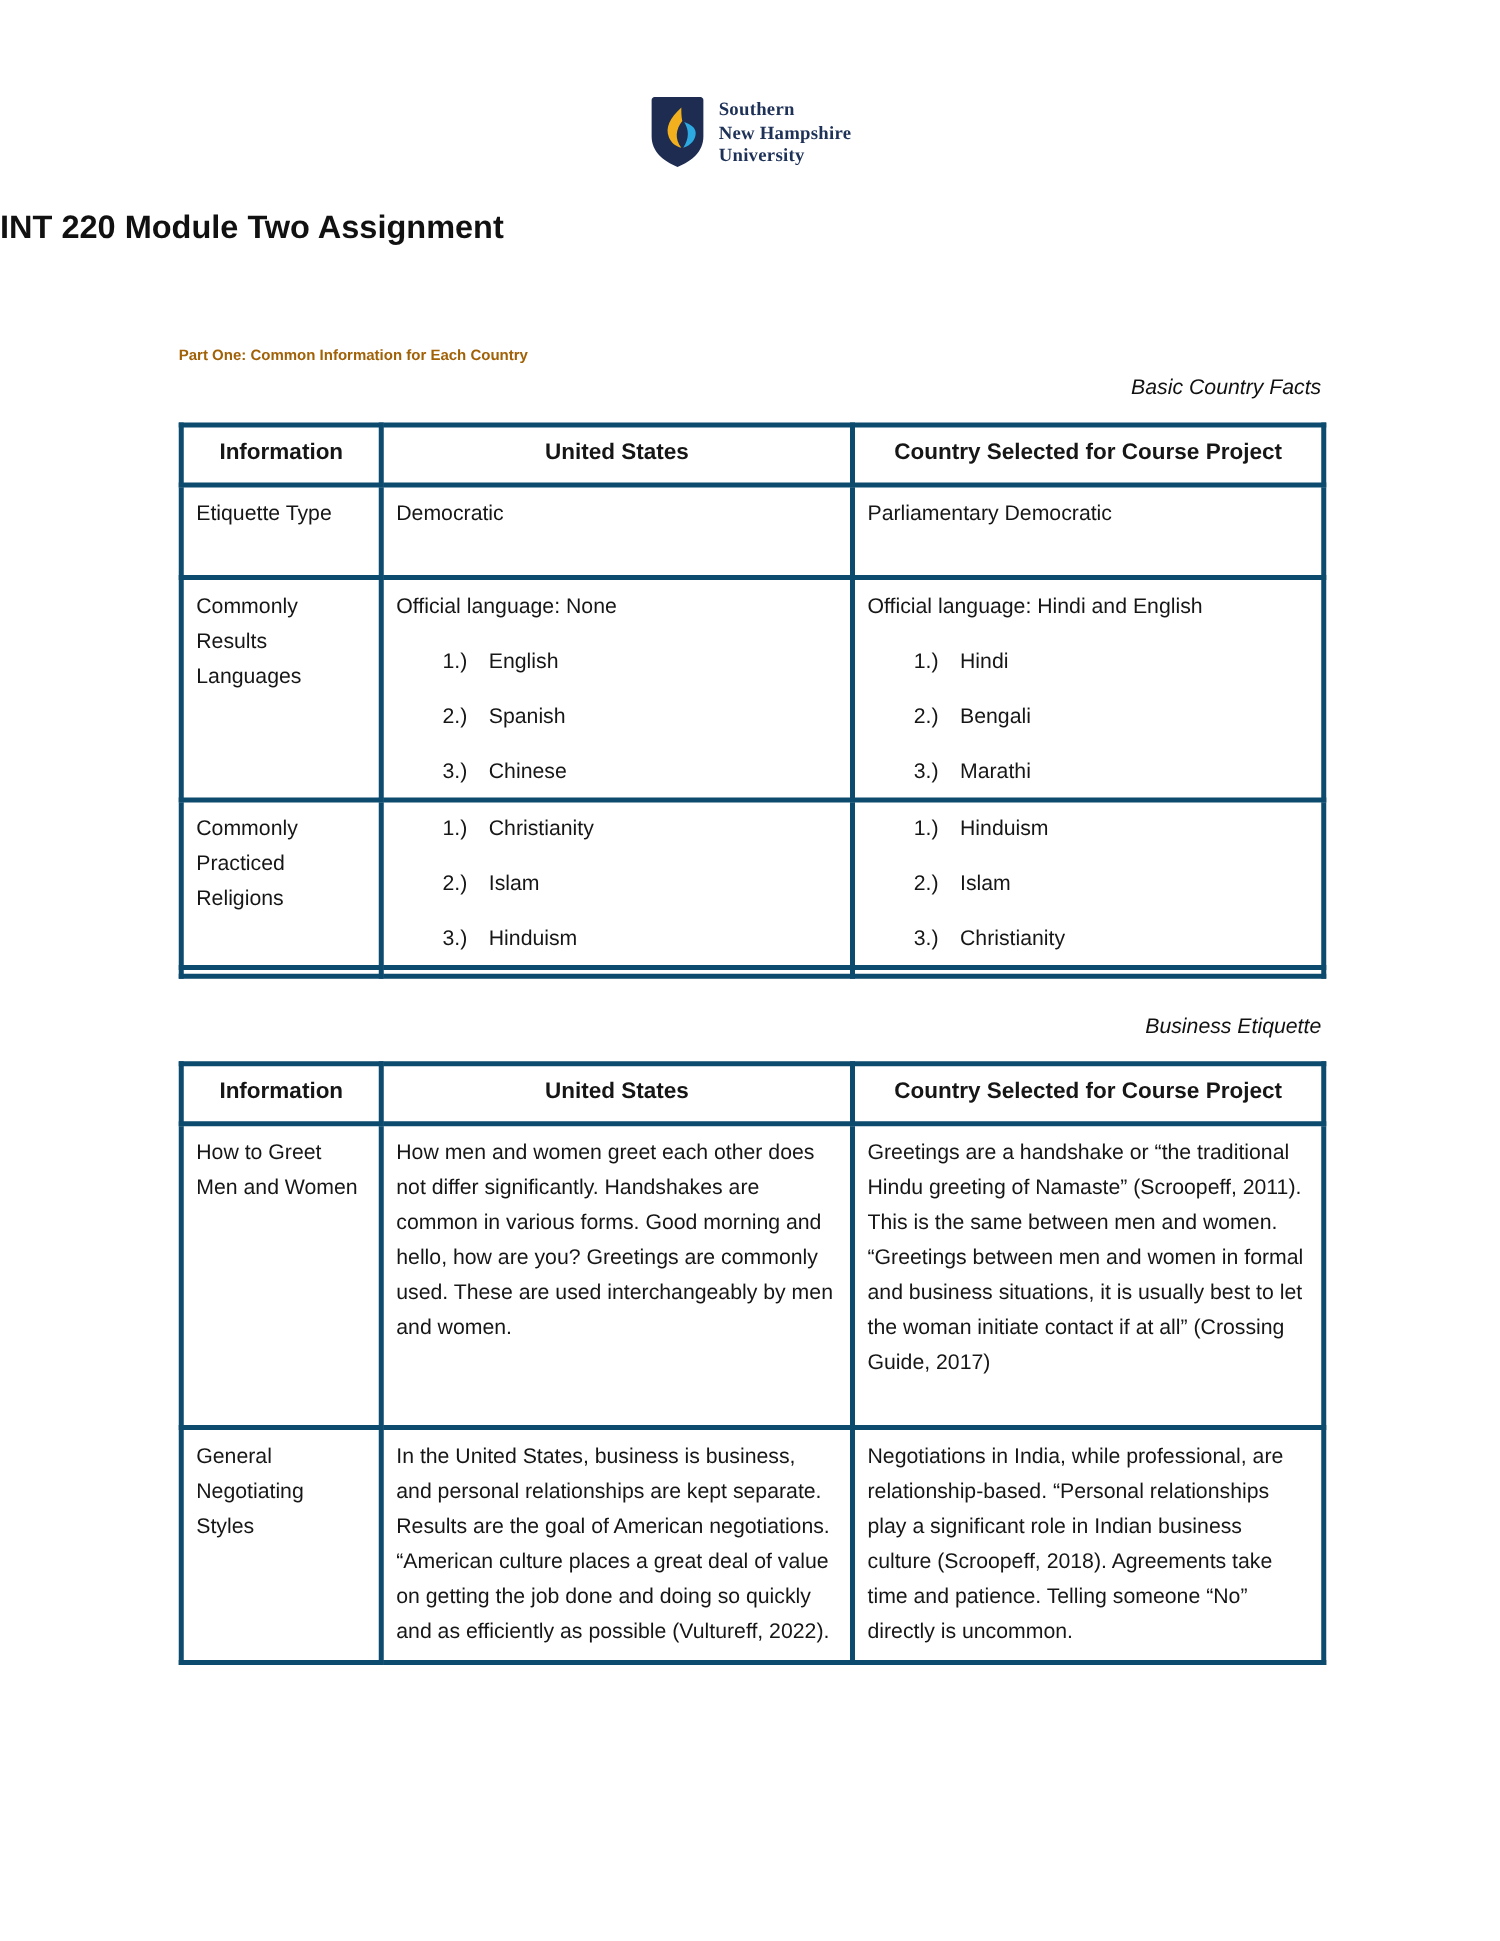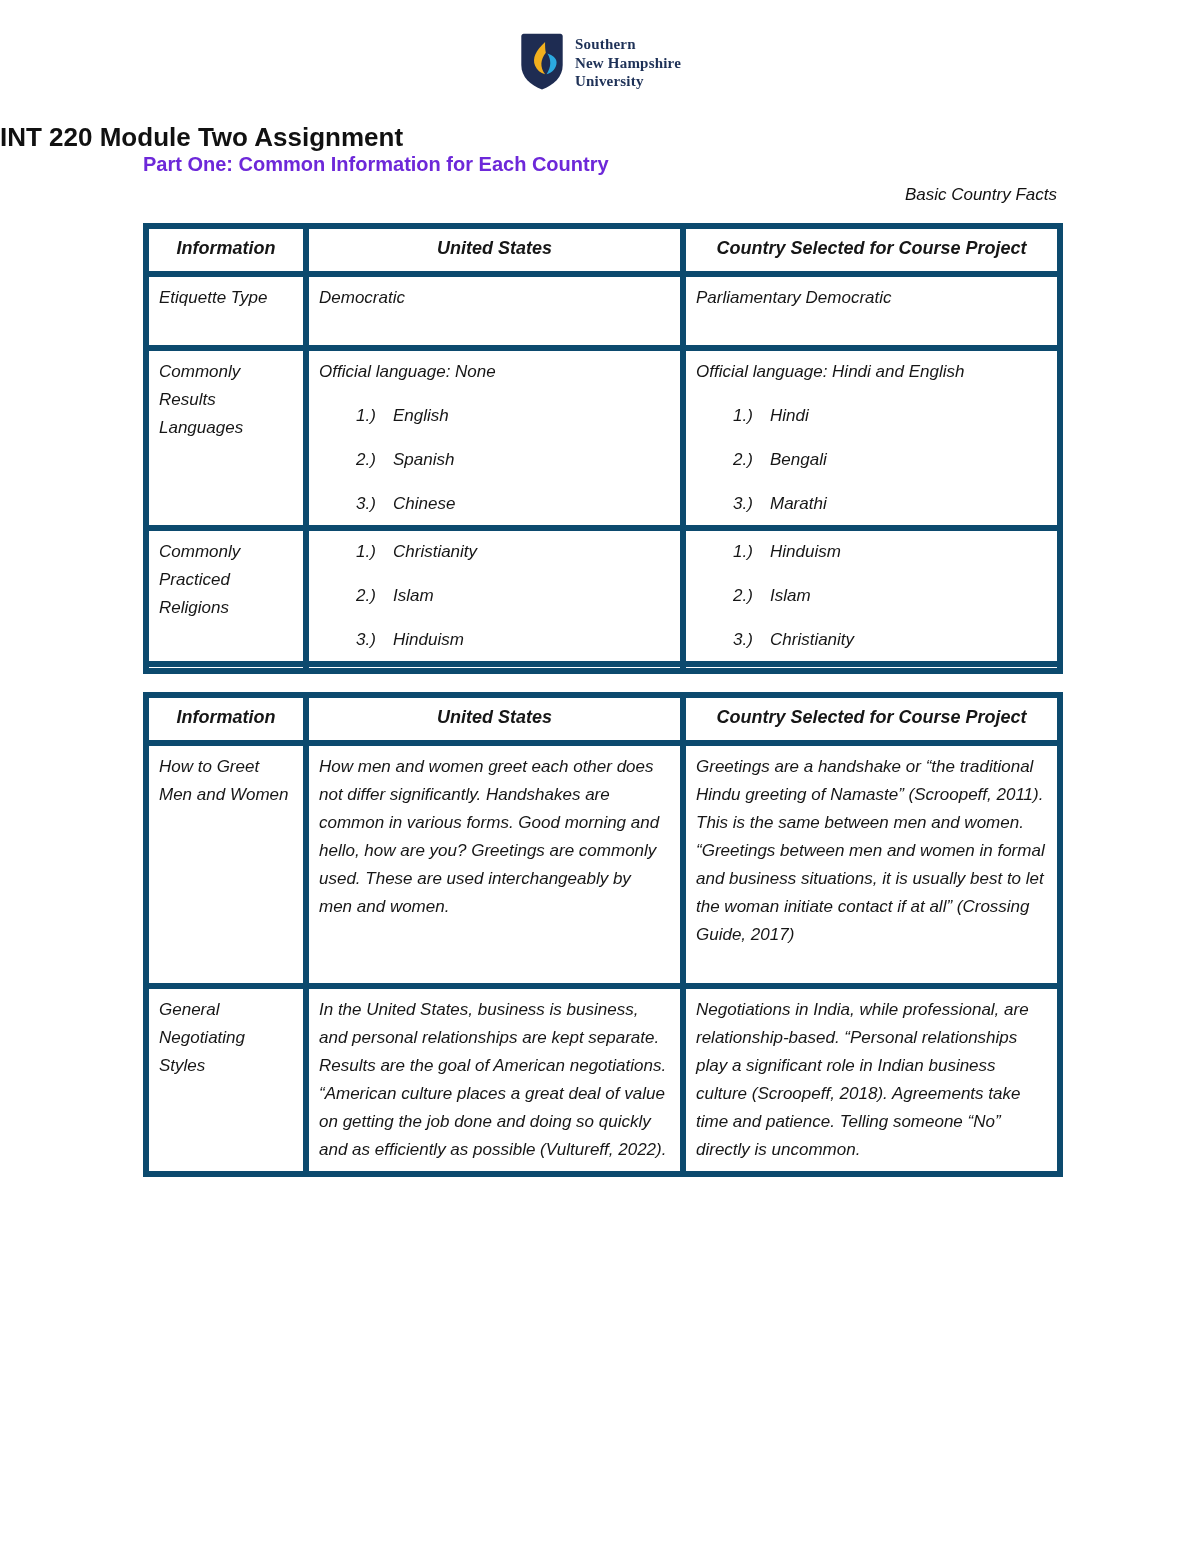--- a/index.html
+++ b/index.html
@@ -6,21 +6,21 @@
   html, body { background: #ffffff; }
   body {
     width: 1200px; height: 1553px;
     font-family: "Liberation Sans", sans-serif;
     color: #161616;
   }
   .page { width: 1200px; height: 1553px; position: relative; overflow: hidden; }
 
   .logo-row {
     display: flex; justify-content: center; align-items: flex-start;
-    padding-top: 32px; gap: 10px;
+    padding-top: 76px; gap: 10px;
   }
   .shield-svg { width: 46px; height: 60px; display: block; }
   .wordmark {
     font-family: "Liberation Serif", serif;
     font-weight: bold;
     color: #1e3157;
     font-size: 15px;
     line-height: 18.5px;
     padding-top: 3px;
     letter-spacing: 0.2px;
@@ -30,40 +30,41 @@
     text-align: left;
     font-size: 26px;
     font-weight: bold;
     margin-top: 30px;
     color: #111111;
   }
 
   .content { padding: 0 143px; }
 
   .part-heading {
-    font-size: 20px;
-    font-weight: bold;
-    color: #6d28d9;
+    font-size: 12px;
+    font-weight: bold;
+    margin-top: 80px;
+    color: #a16207;
   }
   .subheading {
     font-style: italic;
     font-size: 17px;
     margin-top: 9px;
     color: #111111;
     text-align: right;
   }
   .be-subheading { margin-top: 28px; }
 
   table.doc-table {
     border-collapse: collapse;
     width: 914px;
     margin-top: 18px;
     table-layout: fixed;
   }
-  .doc-table th, .doc-table td { border: 6px solid #0c4a6e; font-style: italic; }
+  .doc-table th, .doc-table td { border: 4px solid #0c4a6e; }
   .doc-table th {
     font-size: 18px;
     font-weight: bold;
     text-align: center;
     vertical-align: top;
     padding-top: 9px;
     height: 48px;
   }
   .doc-table td {
     vertical-align: top;
@@ -211,20 +212,21 @@
           </td>
         </tr>
         <tr class="sliver">
           <td></td>
           <td></td>
           <td></td>
         </tr>
       </tbody>
     </table>
 
+    <p class="subheading be-subheading">Business Etiquette</p>
 
     <table class="doc-table">
       <colgroup>
           <col class="col-info">
           <col class="col-us">
           <col class="col-proj">
         </colgroup>
       <thead>
         <tr>
           <th>Information</th>

